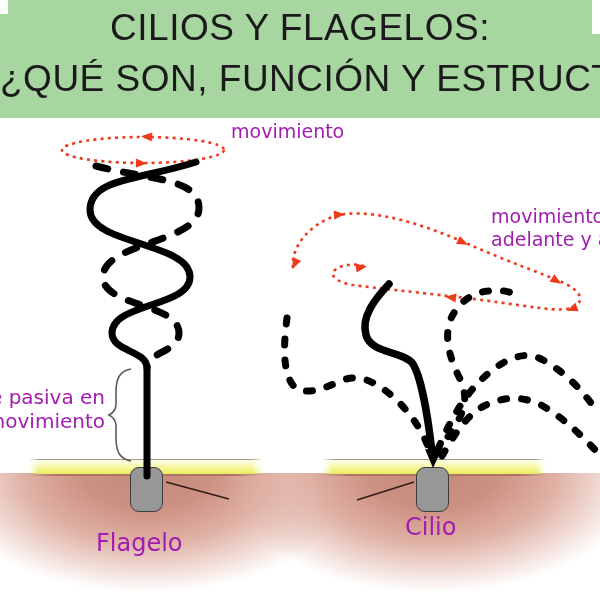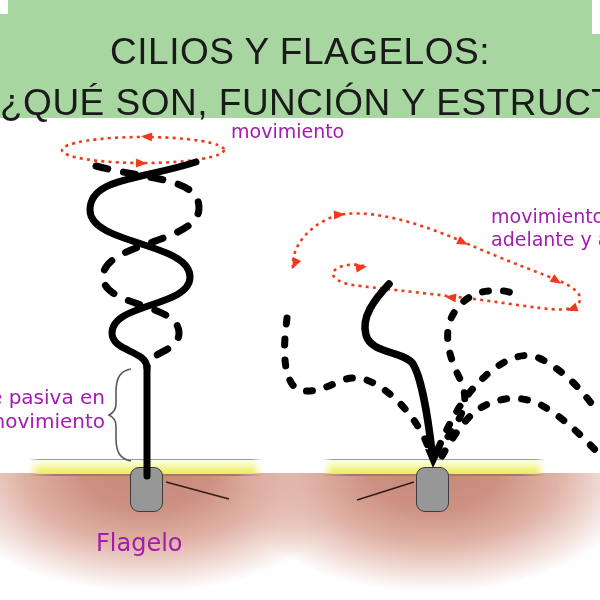--- a/index.html
+++ b/index.html
@@ -3,21 +3,21 @@
 <meta charset="utf-8">
 <style>
   html,body{margin:0;padding:0;background:#ffffff;}
   #stage{
     position:relative;width:600px;height:600px;overflow:hidden;
     background:#ffffff;font-family:"DejaVu Sans",sans-serif;color:#161616;
   }
   
   #header{position:absolute;left:0;top:0;width:600px;height:118px;background:#a8d6a0;}
   .title-line{position:absolute;width:600px;text-align:center;white-space:nowrap;
-    font-family:"Liberation Sans",sans-serif;font-weight:400;color:#1a1a1a;font-size:37px;letter-spacing:.5px;margin-top:24px;}
+    font-family:"Liberation Sans",sans-serif;font-weight:400;color:#1a1a1a;font-size:37px;letter-spacing:.5px;}
   #title1{top:7px;}
   #title2{top:58px;}
   .notch{position:absolute;background:#ffffff;}
   #notch-left{left:0;top:0;width:8px;height:14px;}
   #notch-right{left:592px;top:0;width:8px;height:34px;}
 
   
   .cell{position:absolute;top:473px;width:420px;height:127px;pointer-events:none;}
   #cell-left{left:-63px;
     background:radial-gradient(ellipse 215px 122px at 210px 0px,
@@ -148,13 +148,14 @@
     <div>movimiento</div>
     <div>adelante y atrás</div>
   </div>
 
   <div class="lbl" id="lbl-pasiva">
     <div>parte pasiva en</div>
     <div>movimiento</div>
   </div>
 
   <div class="lbl" id="lbl-flagelo">Flagelo</div>
+  <div class="lbl" id="lbl-cilio">Cilio</div>
 </div>
 
 </body></html>

